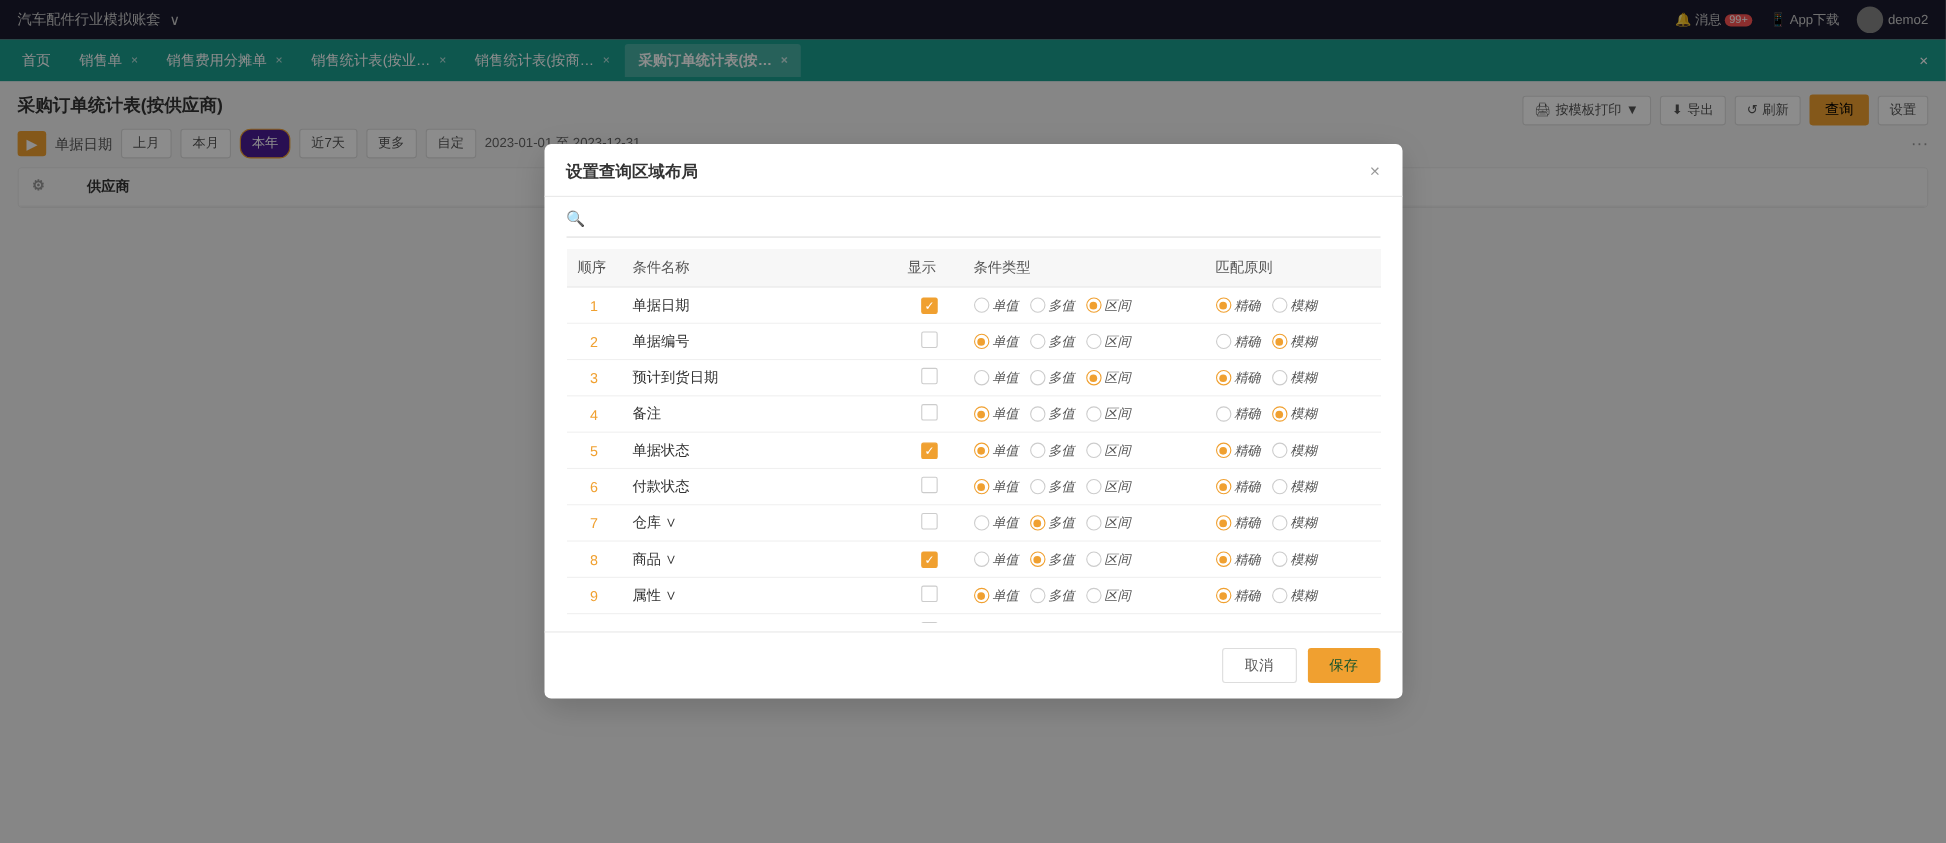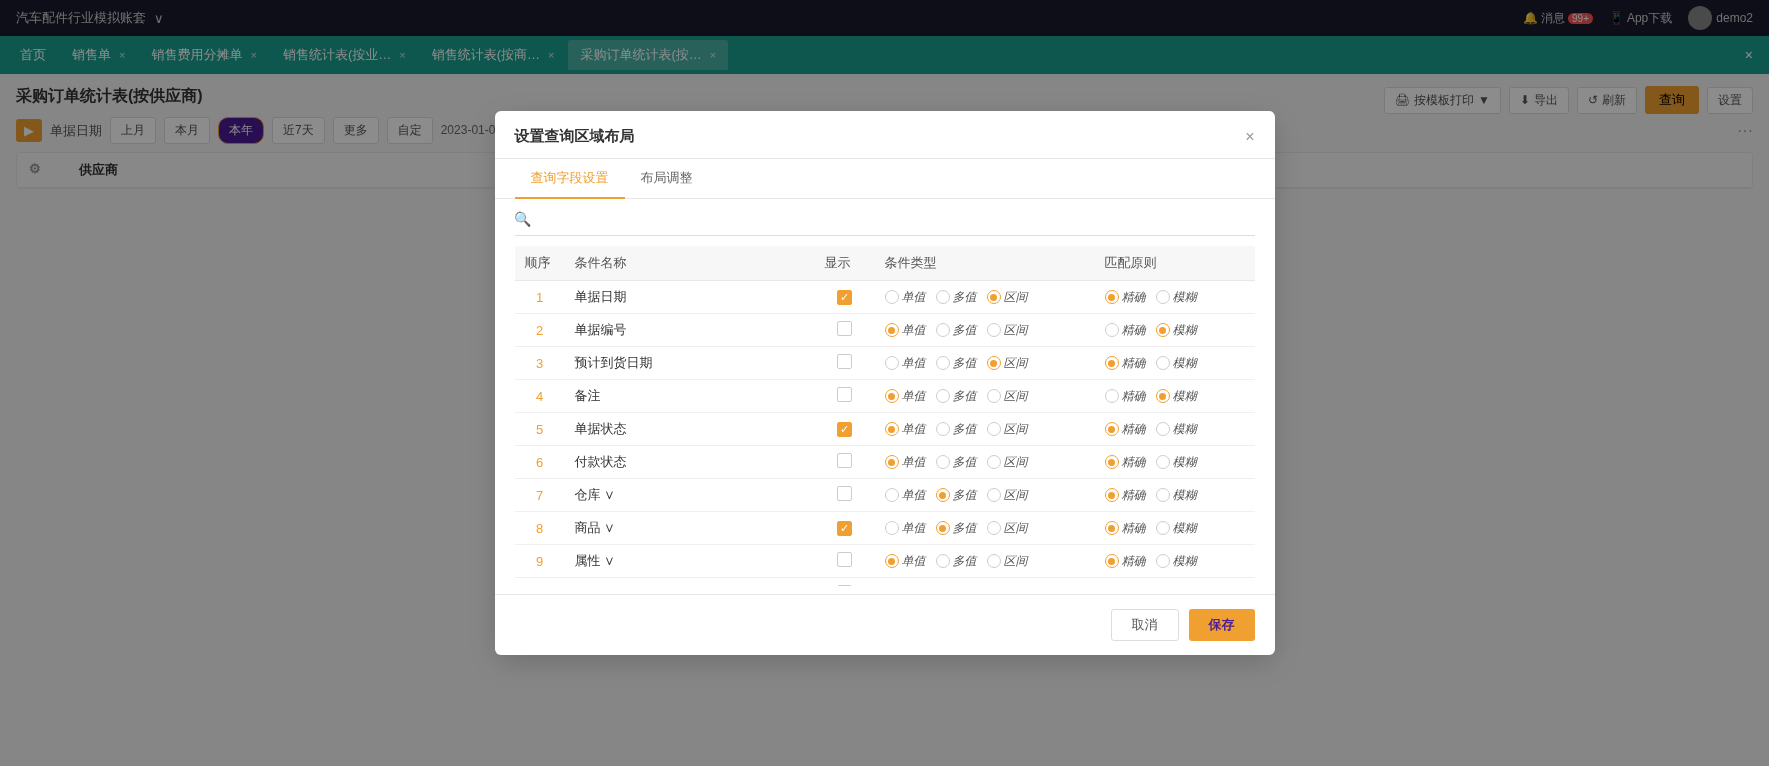--- a/index.html
+++ b/index.html
@@ -32,21 +32,21 @@
       padding: 4px 12px;
       color: #fff;
       font-size: 13px;
       cursor: pointer;
       border-radius: 3px 3px 0 0;
       display: flex;
       align-items: center;
       gap: 4px;
       height: 30px;
     }
-    .nav-tab.active { background: rgba(255,255,255,0.25); }
+    .nav-tab.active { background: rgba(255,255,255,0.25); font-weight: bold; }
     .nav-tab .close-x { font-size: 11px; opacity: 0.7; margin-left: 4px; }
 
     
     .page-area {
       background: #f5f5f5;
       padding: 12px 16px;
       position: relative;
     }
     .page-title {
       font-size: 16px;
@@ -267,25 +267,25 @@
       background: #fff;
       border-radius: 3px;
       cursor: pointer;
       font-size: 13px;
       color: #555;
     }
     .btn-save {
       padding: 6px 20px;
       border: none;
       background: #f0a030;
-      color: #4c1d95;
+      color: #14532d;
       border-radius: 3px;
       cursor: pointer;
       font-size: 13px;
-      font-weight: 700;
+      font-weight: 400;
     }
 
     .text-orange { color: #f0a030; }
     .settings-icon { color: #999; }
   </style>
 </head>
 <body>
 
 <div class="top-bar">
   <div class="top-bar-left">
@@ -383,28 +383,20 @@
 </div>
 
 <div class="overlay">
   <div class="dialog">
 
     <div class="dialog-header">
       <span class="dialog-title">设置查询区域布局</span>
       <span class="dialog-close">×</span>
     </div>
 
-    <div class="dialog-tabs">
-      <div class="dialog-tab active">
-        <span>查询字段设置</span>
-      </div>
-      <div class="dialog-tab">
-        <span>布局调整</span>
-      </div>
-    </div>
 
     <div class="dialog-body">
 
       <div class="search-box">
         <span class="search-icon-wrap">🔍</span>
       </div>
 
       <div class="table-scroll">
         <table class="field-table">
           <thead>

